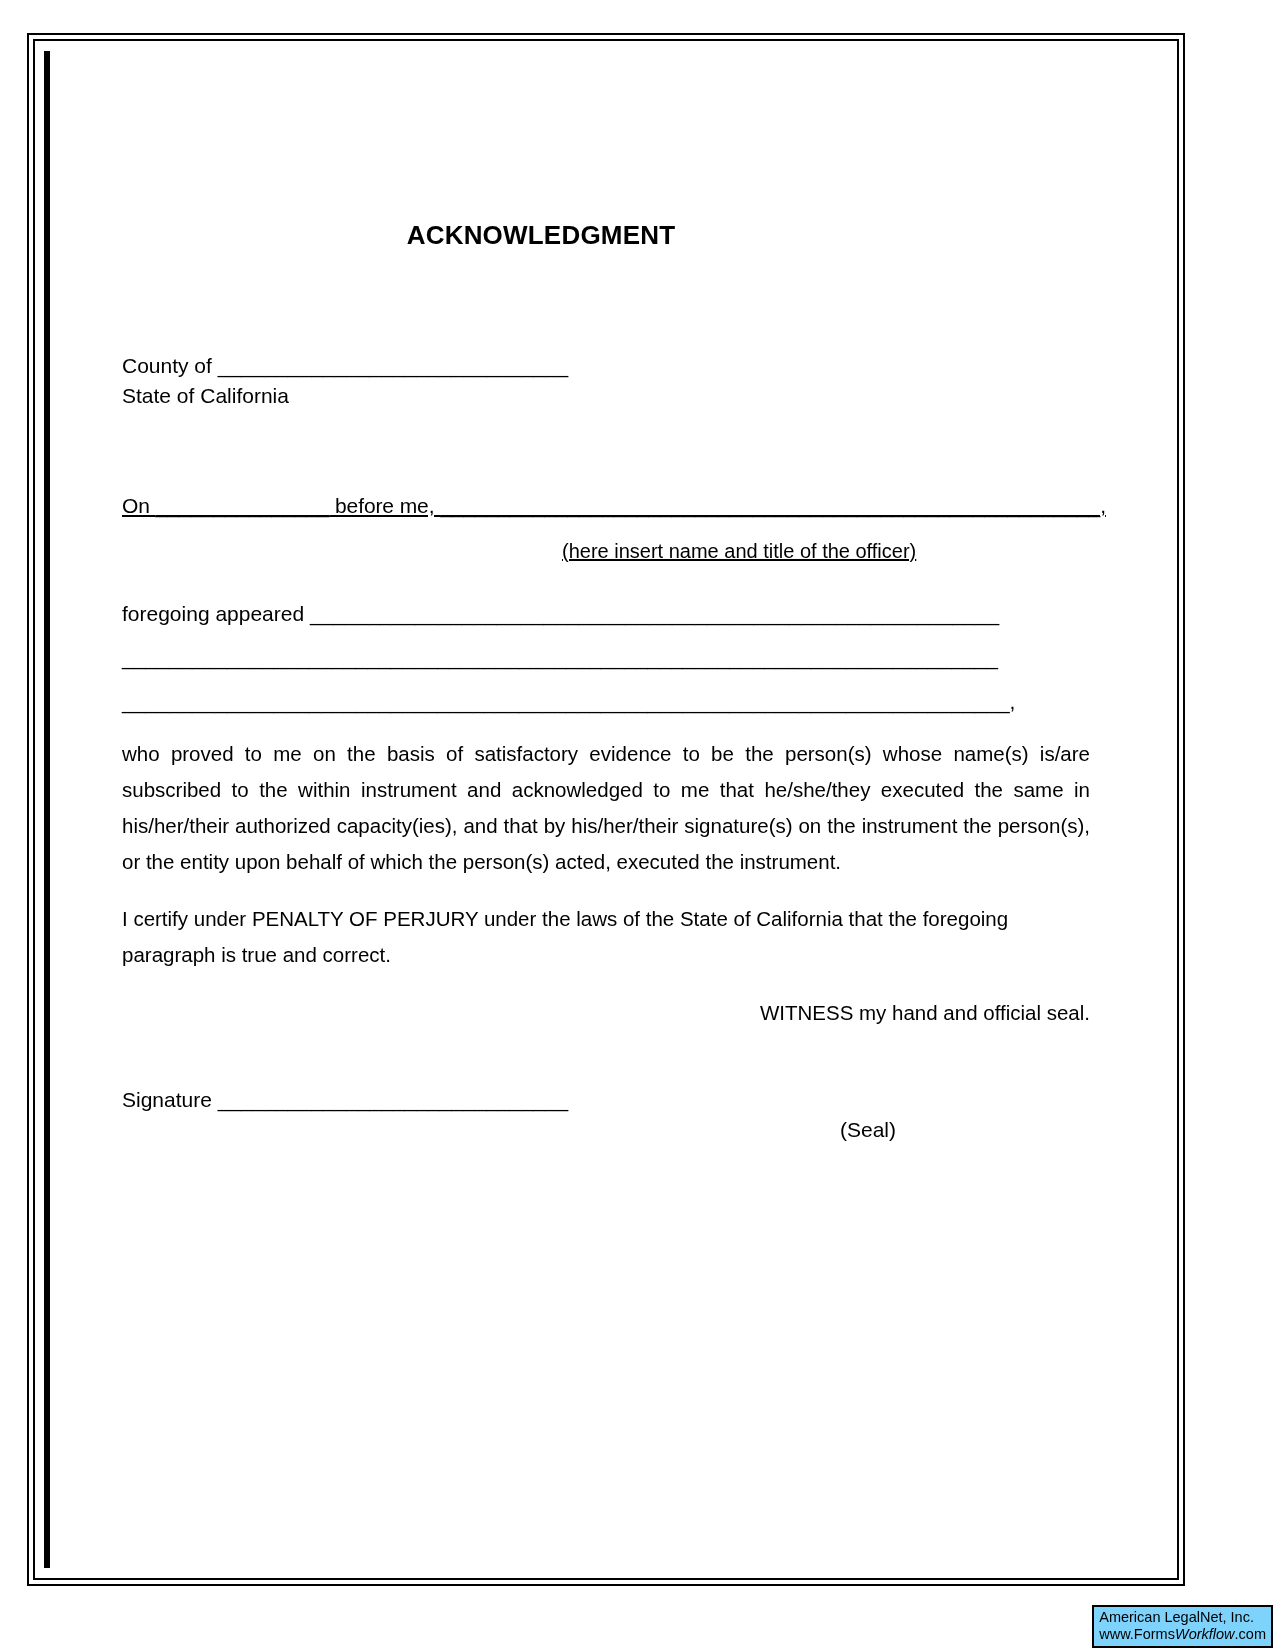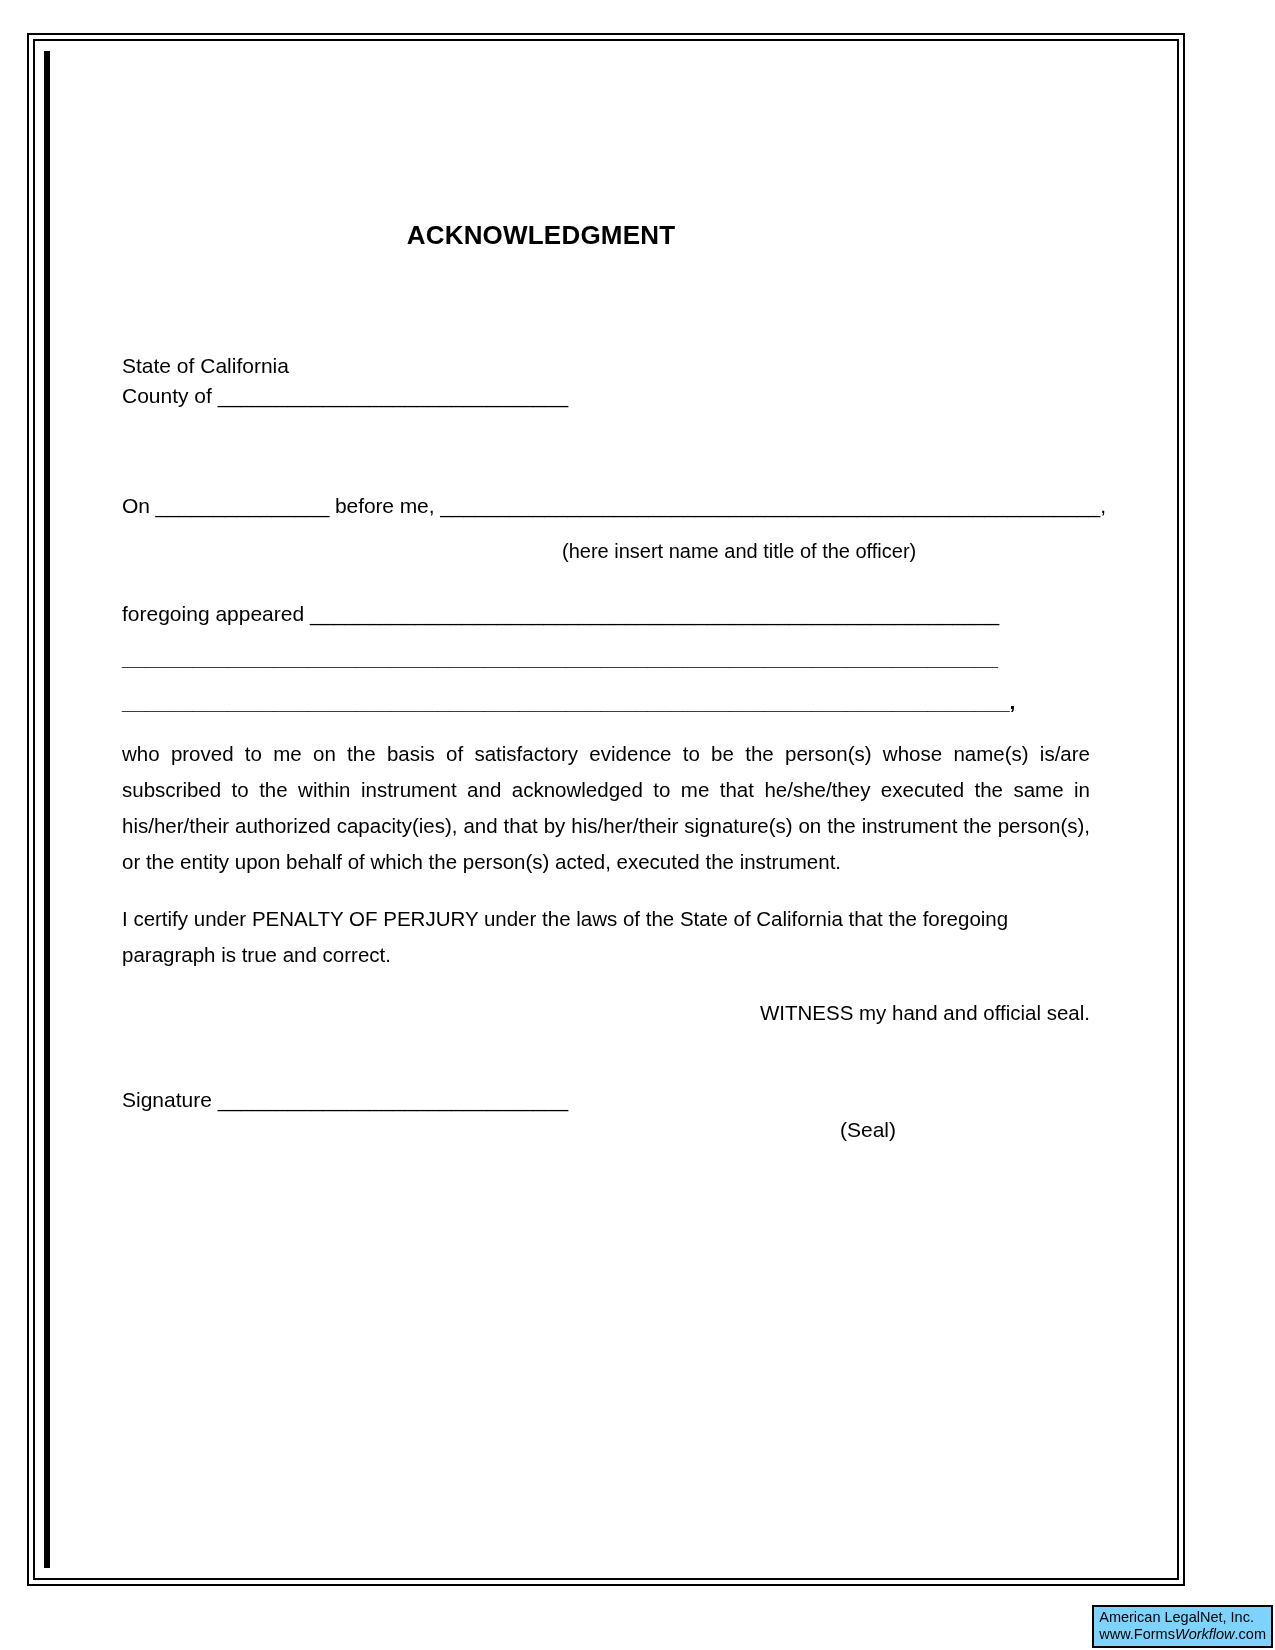--- a/index.html
+++ b/index.html
@@ -67,39 +67,40 @@
     margin-top: 100px;
     font-size: 21px;
     line-height: 30px;
   }
   .venue-line { white-space: pre; }
 
   .onbefore-block {
     margin-top: 80px;
     font-size: 21px;
     line-height: 30px;
+    text-decoration: underline;
   }
   .onbefore-line {
     white-space: nowrap;
     letter-spacing: -0.1px;
   }
   .officer-caption {
     font-size: 20px;
     text-align: left;
     padding-left: 440px;
     margin-top: 15px;
   }
 
   .appeared-block {
     margin-top: 26px;
     font-size: 21px;
     line-height: 44px;
   }
   .appeared-line { white-space: nowrap; }
-  .rule-line { white-space: nowrap; font-weight: bold; }
+  .rule-line { white-space: nowrap; }
 
   .body-para {
     margin-top: 12px;
     font-size: 20.5px;
     line-height: 36px;
     text-align: justify;
     text-justify: inter-word;
   }
 
   .certify-para {
@@ -147,22 +148,22 @@
 
 <div class="page-frame-outer"></div>
 <div class="page-frame-inner"></div>
 <div class="spine"></div>
 
 <div class="content">
 
   <h1 class="doc-title">ACKNOWLEDGMENT</h1>
 
   <div class="venue-block">
+    <div class="venue-line"><span>County of </span><span>______________________________</span></div>
     <div class="venue-line">State of California</div>
-    <div class="venue-line"><span>County of </span><span>______________________________</span></div>
   </div>
 
   <div class="onbefore-block">
     <div class="onbefore-line"><span>On </span><span>_______________</span><span> before me, </span><span>_________________________________________________________,</span></div>
     <div class="officer-caption">(here insert name and title of the officer)</div>
   </div>
 
   <div class="appeared-block">
     <div class="appeared-line"><span>foregoing appeared </span><span>___________________________________________________________</span></div>
     <div class="rule-line">___________________________________________________________________________</div>

